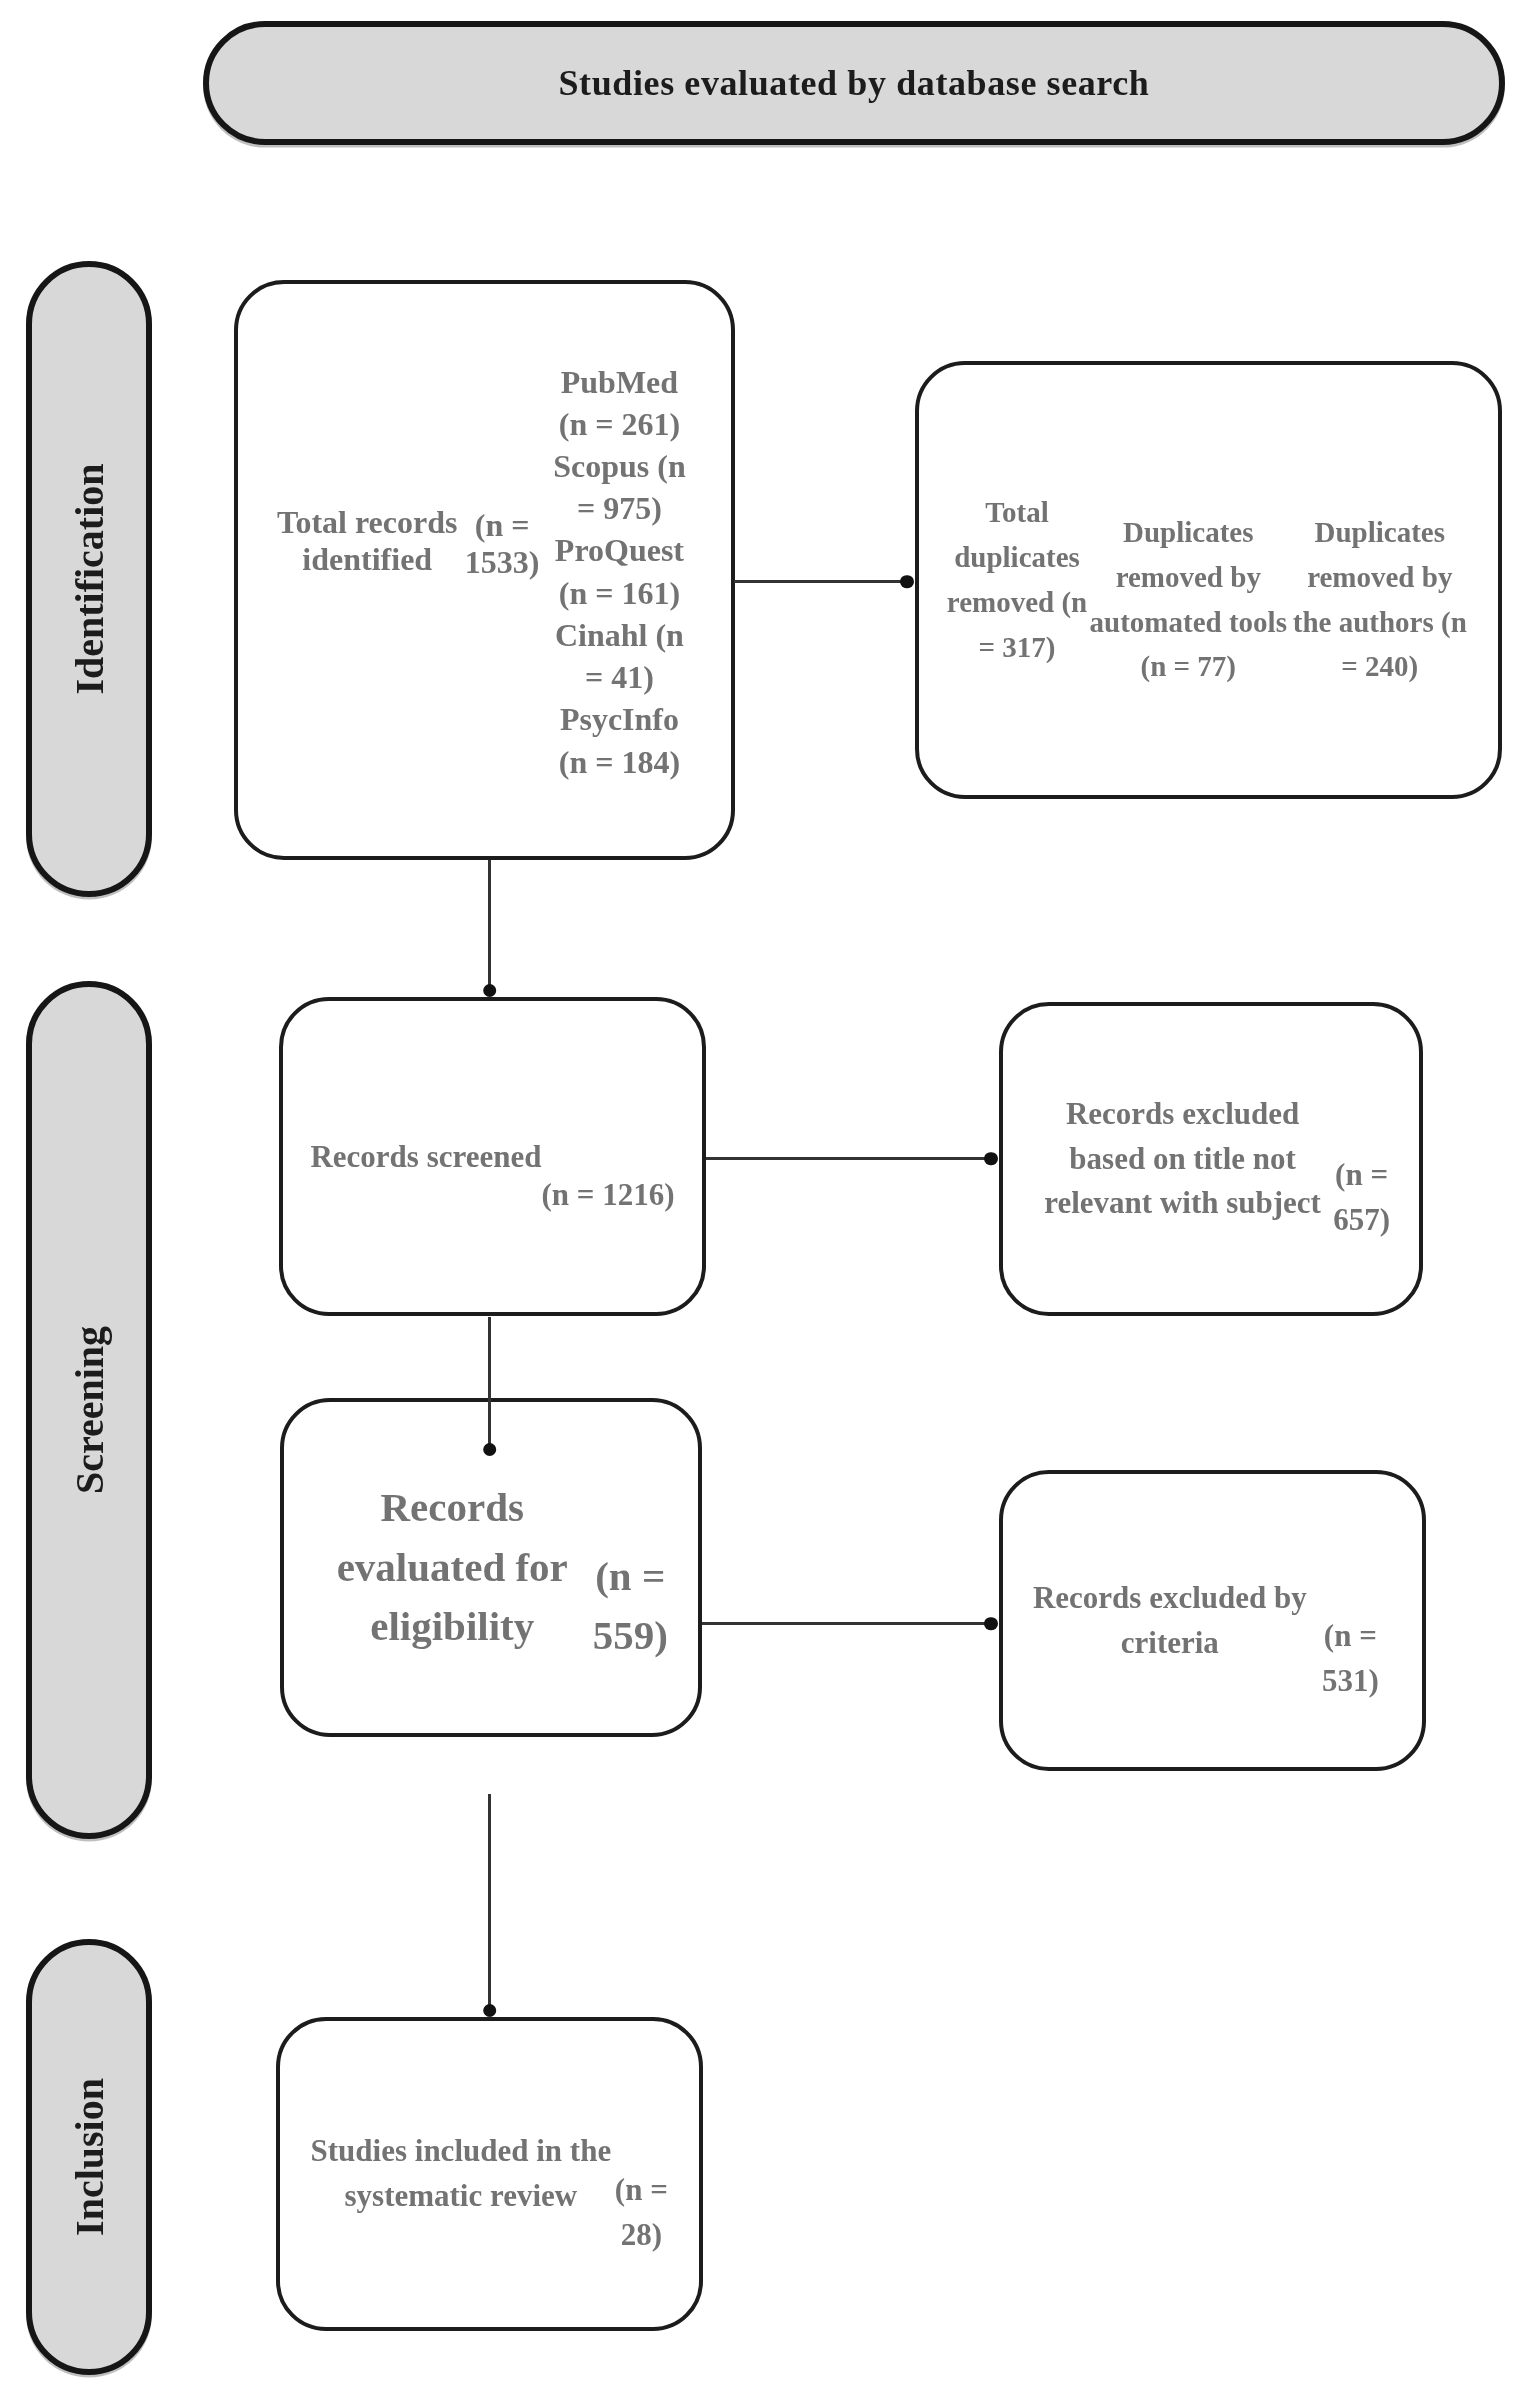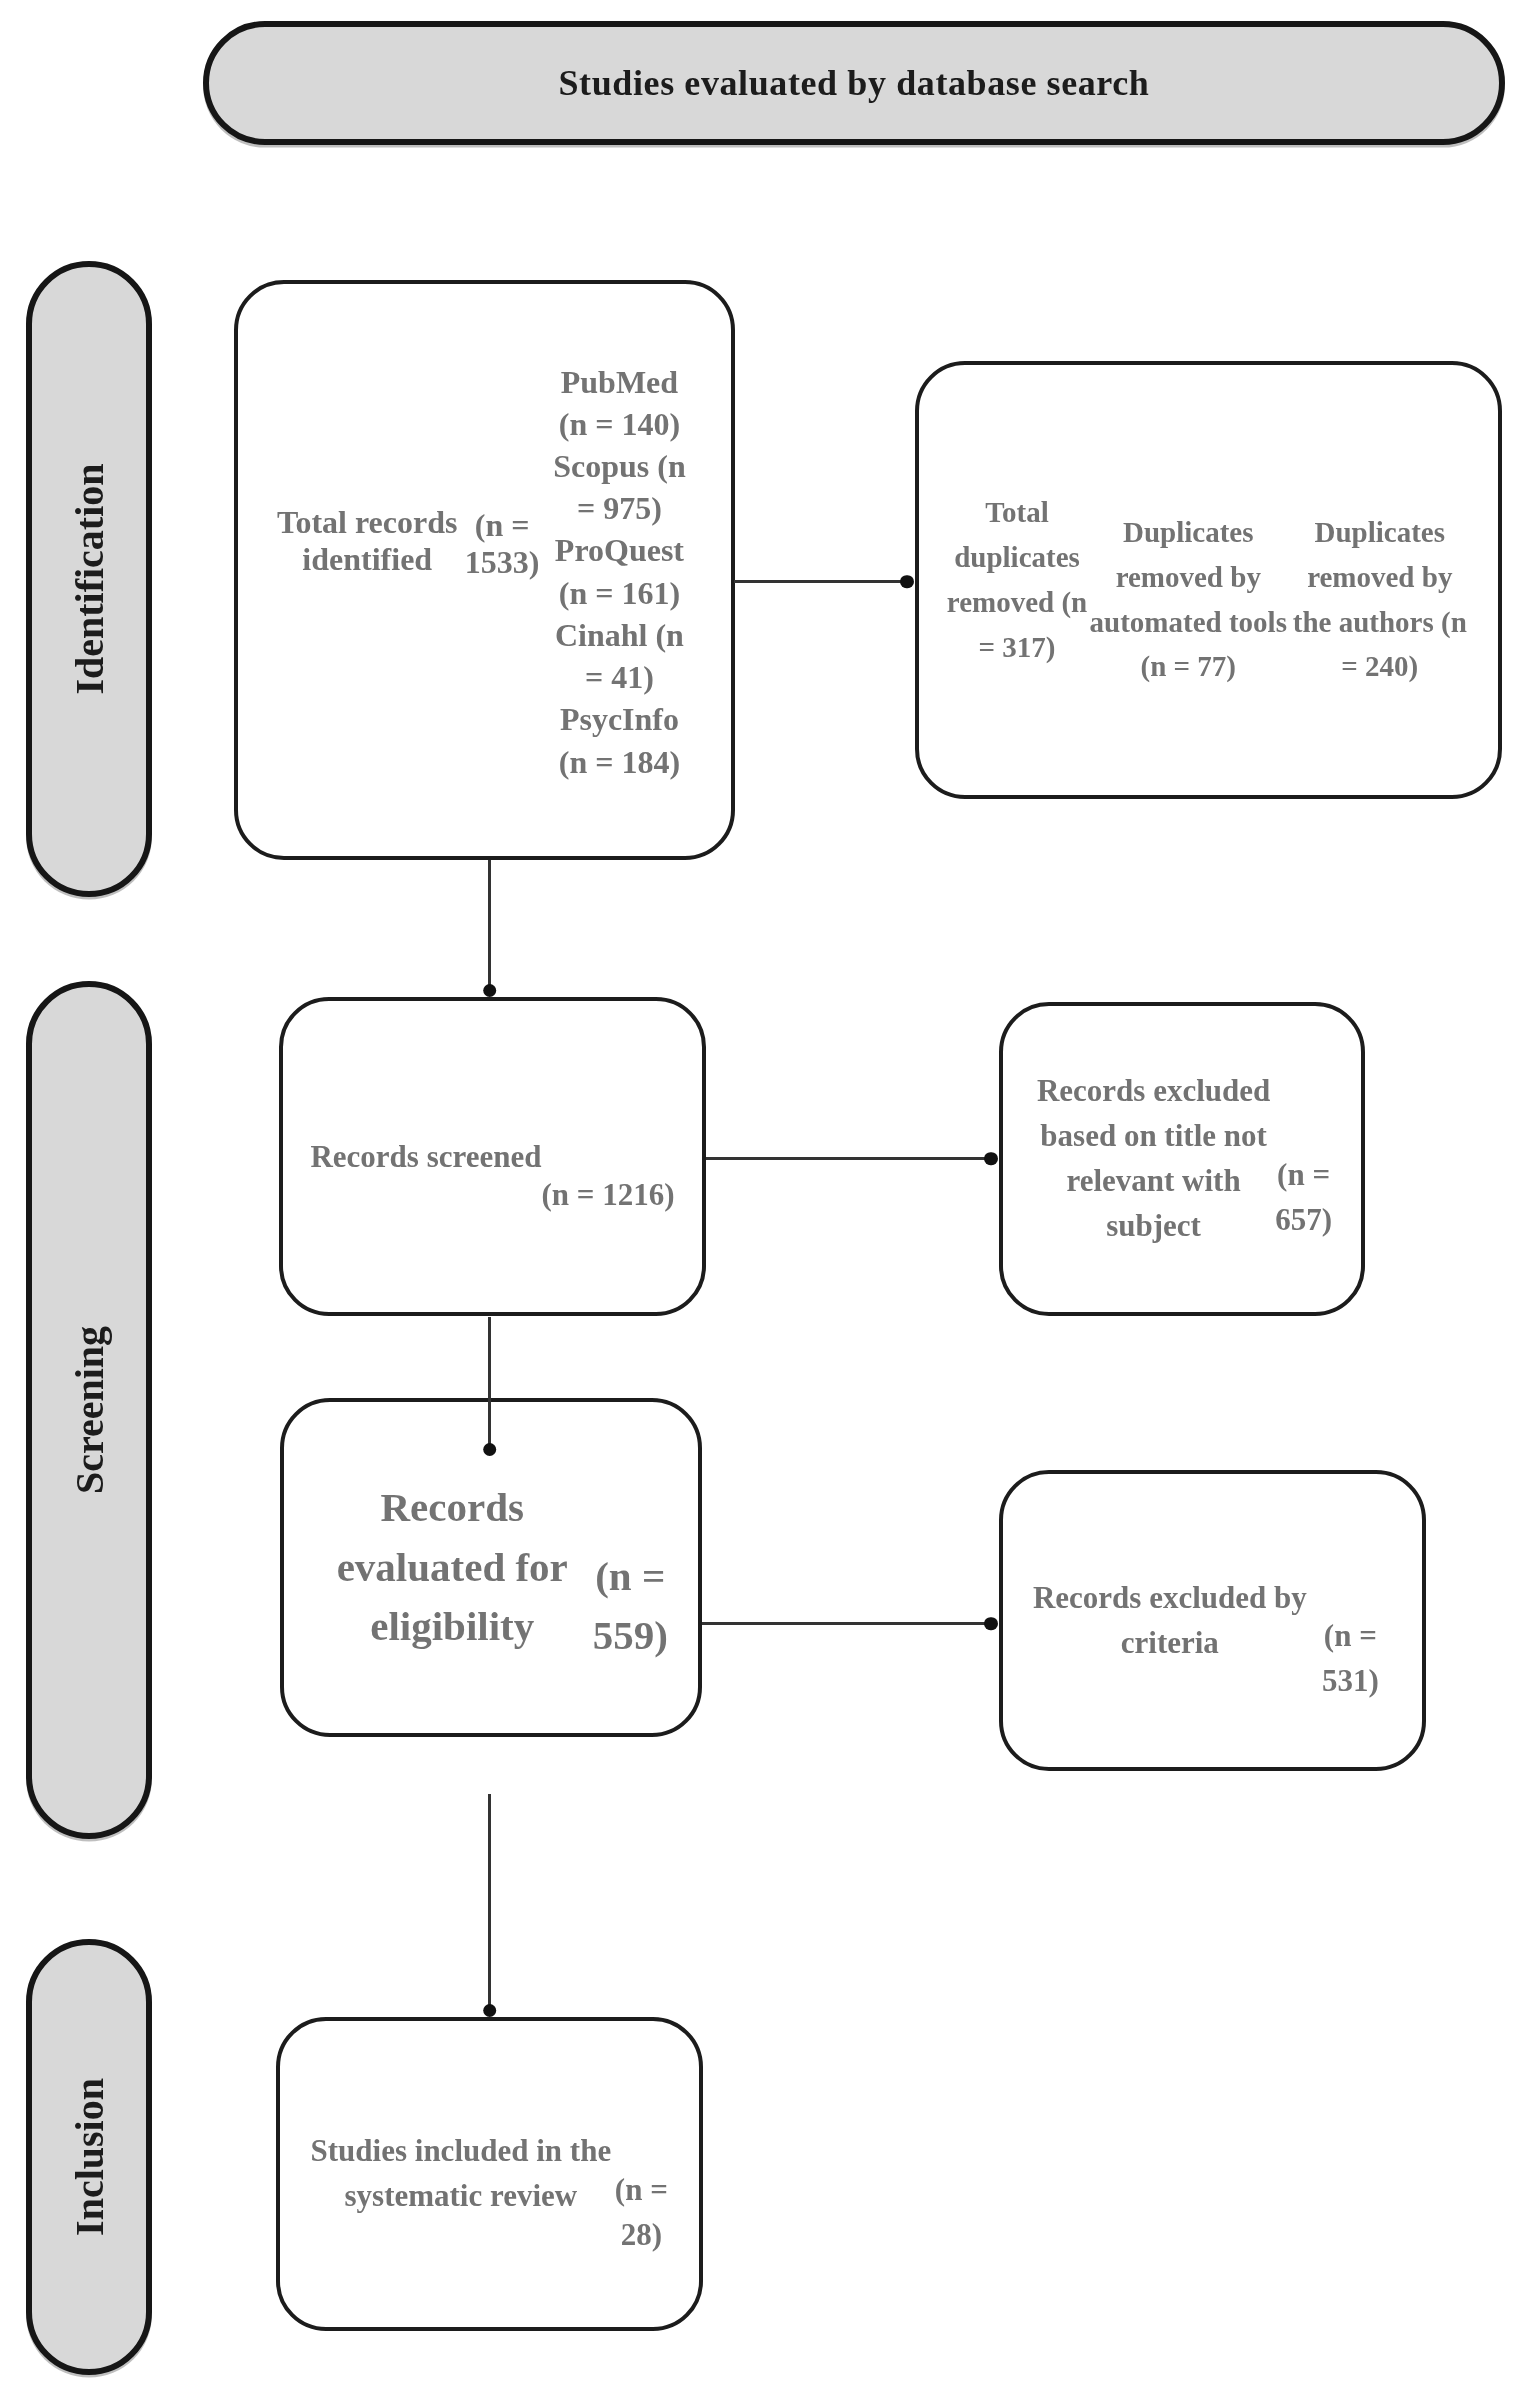--- a/index.html
+++ b/index.html
@@ -66,21 +66,21 @@
     flex-direction: row;
     align-items: center;
     justify-content: center;
     text-align: center;
     font-weight: bold;
     color: #737373;
   }
   #box-records-identified { left: 234px;  top: 280px;  width: 501px; height: 580px; padding: 19.4px 35px 77px 35px; font-size: 32px; }
   #box-duplicates-removed { left: 915px; top: 361px;  width: 587px; height: 438px; padding: 21px 26px; font-size: 29px; line-height: 1.55; }
   #box-records-screened   { left: 279px;  top: 997px; width: 427px; height: 319px; font-size: 31px; }
-  #box-excluded-title     { left: 999px; top: 1002px; width: 366px; height: 314px; padding: 13px 29px; font-size: 31px; line-height: 1.45; }
+  #box-excluded-title     { left: 999px; top: 1002px; width: 424px; height: 314px; padding: 13px 29px; font-size: 31px; line-height: 1.45; }
   #box-records-evaluated  { left: 280px;  top: 1398px; width: 422px; height: 339px; padding: 13px 29px; font-size: 41px; line-height: 1.45; }
   #box-excluded-criteria  { left: 999px; top: 1470px; width: 427px; height: 301px; padding: 13px 29px; font-size: 31px; line-height: 1.45; }
   #box-studies-included   { left: 276px;  top: 2017px; width: 427px; height: 314px; padding: 13px 29px; font-size: 31px; line-height: 1.45; }
 
   .box-count { margin-top: 77px; }
   #box-records-identified .box-count { margin-top: 6.5px; }
   #box-duplicates-removed .dup-line { margin-top: 39px; }
   #box-duplicates-removed .dup-line:first-child { margin-top: 0; }
   .sources { margin-top: 61px; line-height: 1.32; }
 
@@ -136,21 +136,21 @@
     <span class="vtext">Screening</span>
   </div>
   <div class="pill side-pill" id="stage-inclusion">
     <span class="vtext">Inclusion</span>
   </div>
 
   <div class="fbox" id="box-records-identified">
     <div>Total records identified</div>
     <div class="box-count">(n = 1533)</div>
     <div class="sources">
-      <div>PubMed (n = 140)</div>
+      <div>PubMed (n = 261)</div>
       <div>Scopus (n = 975)</div>
       <div>ProQuest (n = 161)</div>
       <div>Cinahl (n = 41)</div>
       <div>PsycInfo (n = 184)</div>
     </div>
   </div>
 
   <div class="fbox" id="box-duplicates-removed">
     <div class="dup-line">Total duplicates removed (n = 317)</div>
     <div class="dup-line">Duplicates removed by automated tools (n = 77)</div>

